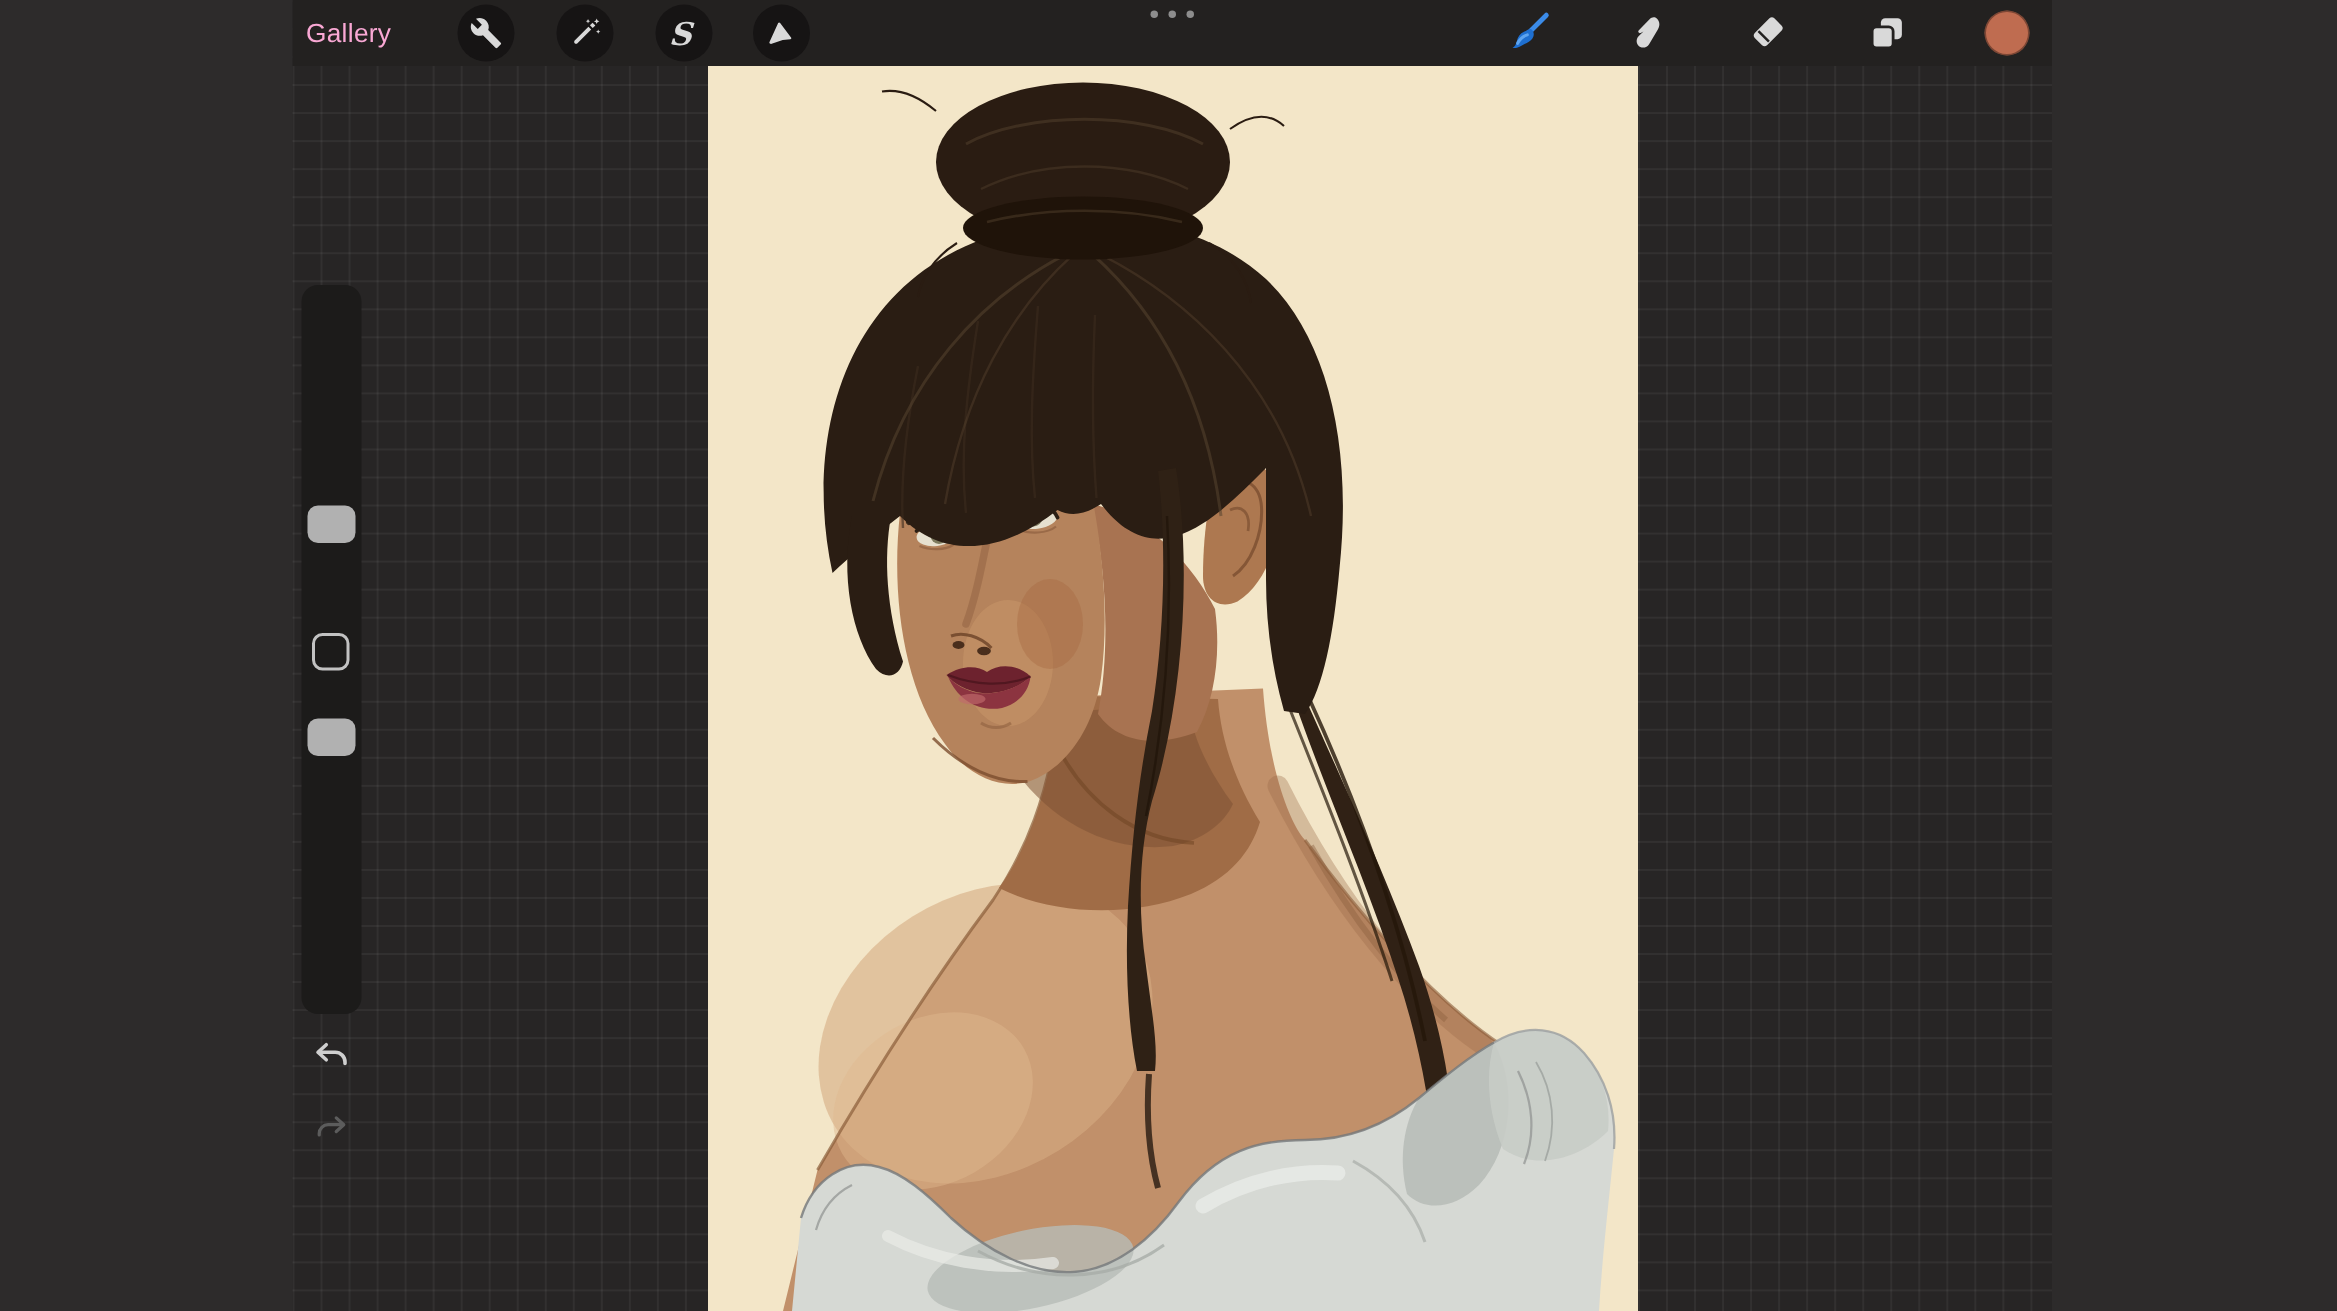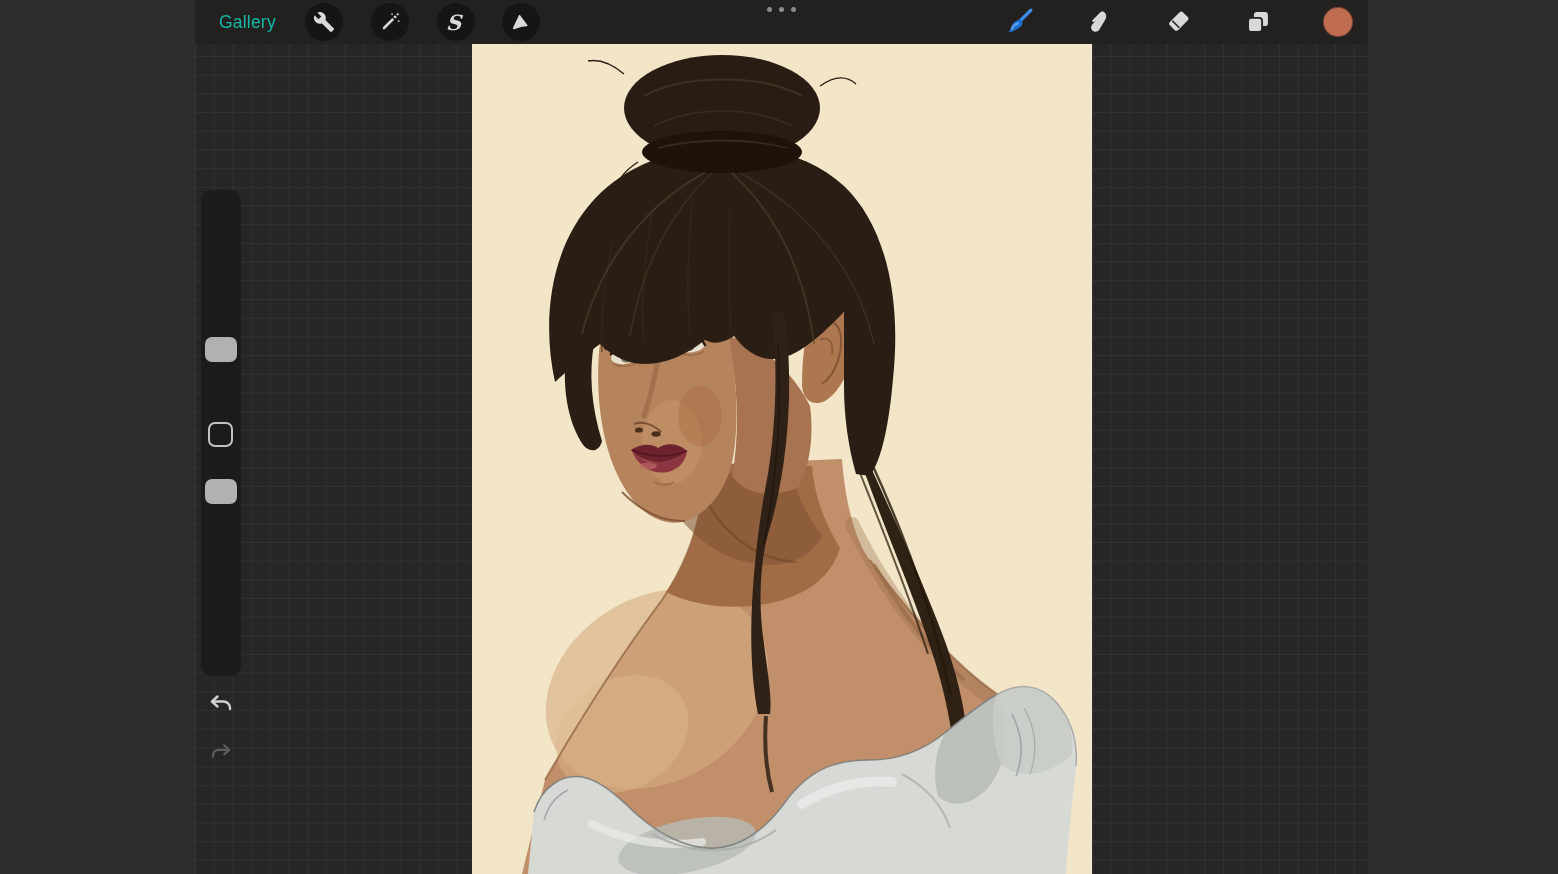--- a/index.html
+++ b/index.html
@@ -1,20 +1,20 @@
 <!DOCTYPE html>
 <html><head>
 <meta charset="utf-8">
 <style>
   html,body{margin:0;padding:0;width:1558px;height:874px;overflow:hidden;background:#2d2b2b;font-family:"Liberation Sans",sans-serif;}
   .app-window{position:absolute;left:195px;top:0;width:1173px;height:874px;background-color:#272525;
     background-image:linear-gradient(rgba(255,255,255,0.05) 1px,transparent 1px),linear-gradient(90deg,rgba(255,255,255,0.05) 1px,transparent 1px);
     background-size:18.7px 18.7px;}
   .toolbar{position:absolute;left:0;top:0;width:1173px;height:44px;background:#232120;z-index:30;}
-  .gallery-btn{position:absolute;left:24px;top:0;height:44px;line-height:44px;color:#14b8a6;font-size:17.5px;letter-spacing:.2px;cursor:default;}
+  .gallery-btn{position:absolute;left:9px;top:0;height:44px;line-height:44px;color:#f9a8d4;font-size:17.5px;letter-spacing:.2px;cursor:default;}
   .tool-circle{position:absolute;top:3px;width:38px;height:38px;border-radius:50%;background:#161414;display:flex;align-items:center;justify-content:center;}
   .tool-flat{position:absolute;top:0;width:44px;height:44px;display:flex;align-items:center;justify-content:center;}
   .menu-dots{position:absolute;left:566px;top:4px;width:40px;height:10px;display:flex;gap:7px;align-items:center;justify-content:center;}
   .menu-dots span{width:5px;height:5px;border-radius:50%;background:#8d8d8d;}
   .color-swatch{position:absolute;left:1128px;top:7px;width:30px;height:30px;border-radius:50%;background:#bf6c50;box-shadow:0 0 0 1px rgba(0,0,0,.35) inset;}
   .canvas{position:absolute;left:277px;top:44px;width:620px;height:830px;background:#f3e6c8;overflow:hidden;z-index:10;}
   .canvas svg{display:block;}
   .sidebar{position:absolute;left:6px;top:190px;width:40px;height:486px;background:#1c1b1a;border-radius:11px;z-index:20;}
   .slider-handle{position:absolute;left:4px;width:32px;height:25px;border-radius:7px;background:#b1b1b1;}
   .handle-size{top:147px;}

